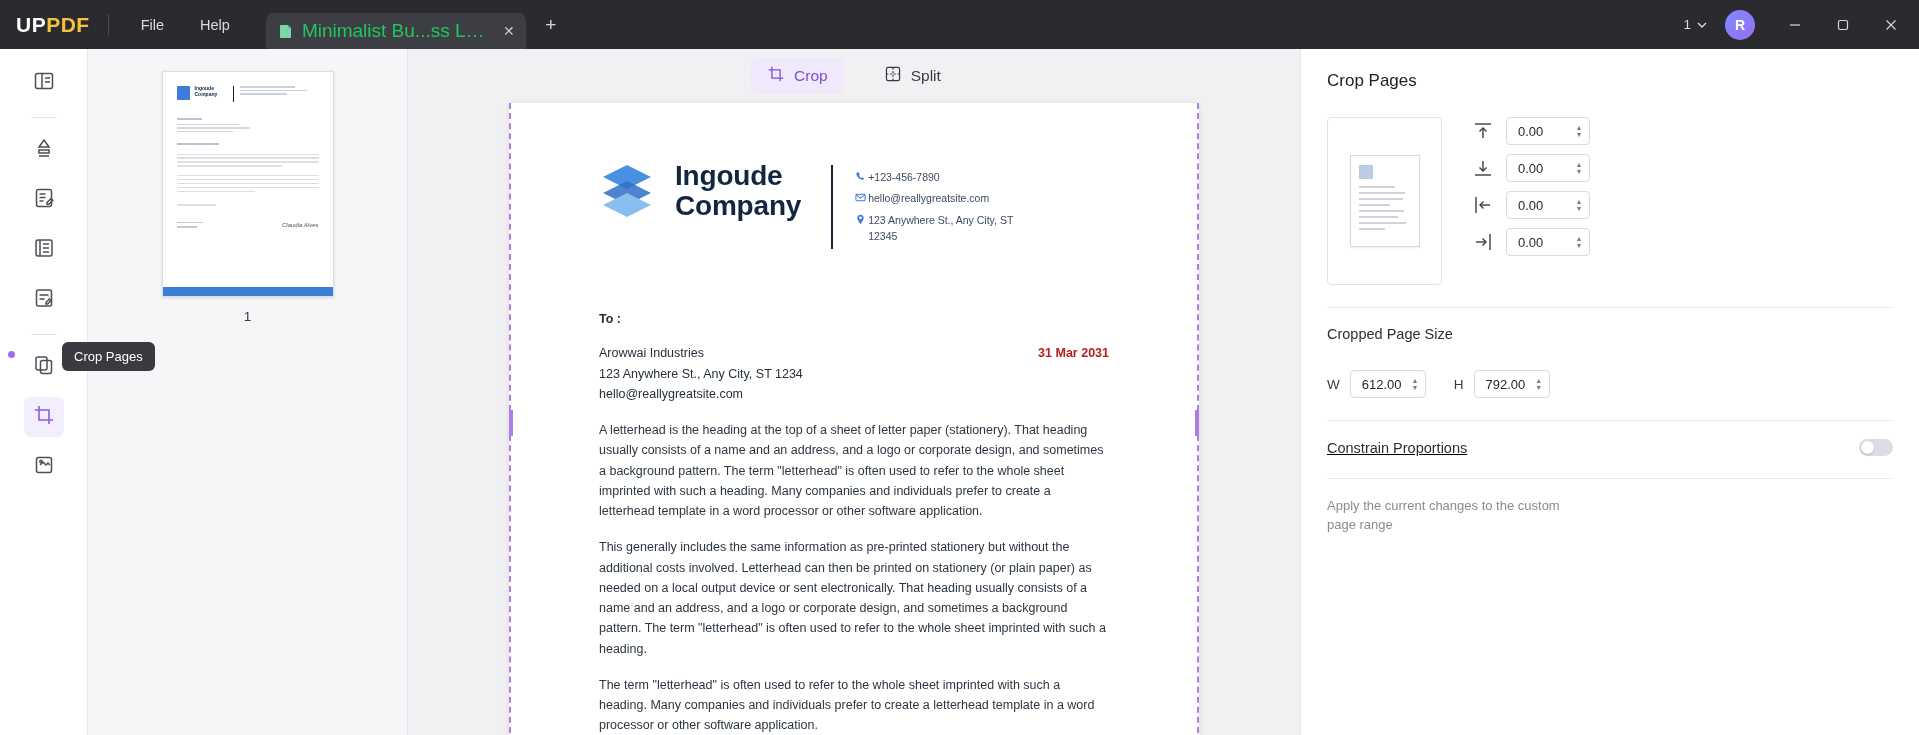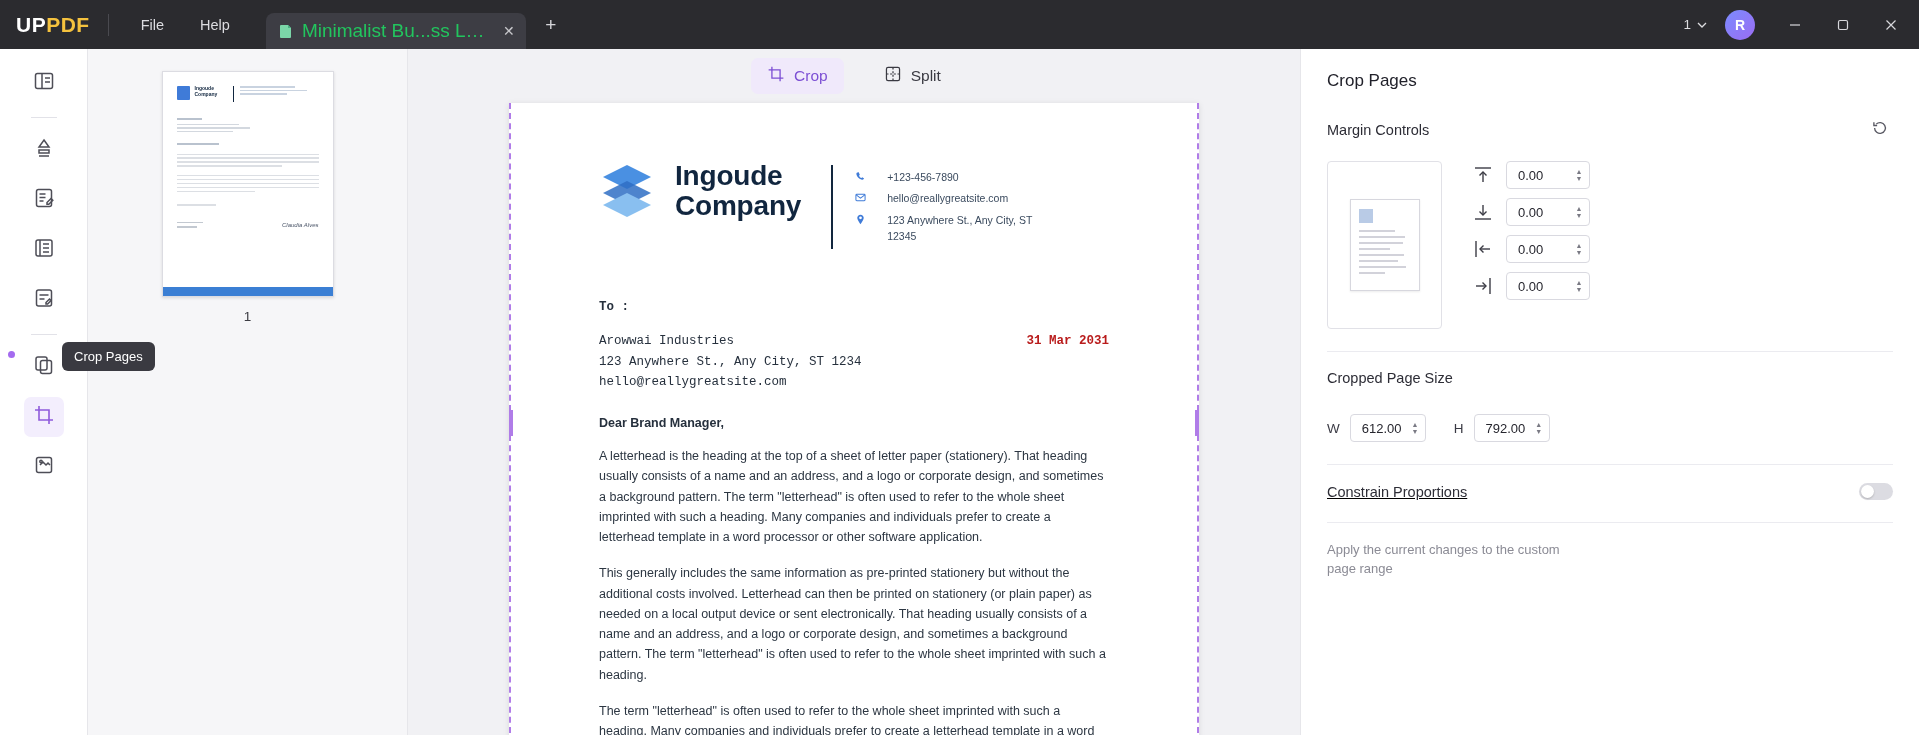--- a/index.html
+++ b/index.html
@@ -197,23 +197,23 @@
     pointer-events: none;
   }
   .crop-handle {
     position: absolute; width: 5px; height: 26px; background: #b07ce8;
   }
   .lh-head { display: flex; align-items: flex-start; padding-top: 58px; }
   .lh-logo { width: 56px; height: 58px; position: relative; margin-right: 20px; }
   .lh-name { font-size: 28px; font-weight: bold; color: #11263f; line-height: 1.06; letter-spacing: -.2px;}
   .lh-divider { width: 2px; background: #12263e; margin: 4px 22px 0 30px; align-self: stretch; }
   .lh-contacts { font-size: 10.5px; color: #3a4a5e; line-height: 1.55; padding-top: 8px; }
-  .lh-contacts div { display: flex; align-items: flex-start; gap: 21px; margin-bottom: 5px;}
+  .lh-contacts div { display: flex; align-items: flex-start; gap: 2px; margin-bottom: 5px;}
   .ci { width: 11px; height: 11px; color: #3f7bd8; flex: none; margin-top: 1px; }
-  .to-block { margin-top: 48px; font-size: 12.5px; color: #26303d; line-height: 1.62; font-family: Liberation Mono, monospace; }
+  .to-block { margin-top: 60px; font-size: 12.5px; color: #26303d; line-height: 1.62; }
   .to-block .bold { font-weight: bold; }
   .date { float: right; font-weight: bold; font-size: 12.5px; color: #b91c1c; }
   .salute { margin-top: 24px; font-weight: bold; font-size: 12.5px; color: #26303d; }
   .para { margin-top: 16px; font-size: 12.5px; color: #2c3642; line-height: 1.62; text-align: left; }
 
   
   .rightpanel {
     width: 619px;
     background: #fff;
     border-left: 1px solid #e6e6ea;
@@ -531,47 +531,35 @@
         <div class="to-block">
           <div class="bold">To :</div>
           <div style="margin-top:14px">
             <span class="date">31 Mar 2031</span>
             <div>Arowwai Industries</div>
             <div>123 Anywhere St., Any City, ST 1234</div>
             <div>hello@reallygreatsite.com</div>
           </div>
         </div>
 
-        <div class="salute">Dear Brand Manager,</div>
         <div class="para">A letterhead is the heading at the top of a sheet of letter paper (stationery). That heading usually consists of a name and an address, and a logo or corporate design, and sometimes a background pattern. The term "letterhead" is often used to refer to the whole sheet imprinted with such a heading. Many companies and individuals prefer to create a letterhead template in a word processor or other software application.</div>
         <div class="para">This generally includes the same information as pre-printed stationery but without the additional costs involved. Letterhead can then be printed on stationery (or plain paper) as needed on a local output device or sent electronically. That heading usually consists of a name and an address, and a logo or corporate design, and sometimes a background pattern. The term "letterhead" is often used to refer to the whole sheet imprinted with such a heading.</div>
         <div class="para">The term "letterhead" is often used to refer to the whole sheet imprinted with such a heading. Many companies and individuals prefer to create a letterhead template in a word processor or other software application.</div>
 
         <div class="crop-overlay">
           <div class="crop-handle" style="left:-3px;top:50%;margin-top:-13px;"></div>
           <div class="crop-handle" style="right:-3px;top:50%;margin-top:-13px;"></div>
         </div>
       </div>
     </div>
   </div>
 
   <div class="rightpanel">
     <div class="rp-title">Crop Pages</div>
 
-    <div class="rp-sect-head">
-      <div class="lbl">Margin Controls</div>
-      <div class="reset-btn">
-        <span>
-          <svg width="18" height="18" viewBox="0 0 20 20" fill="none" stroke="currentColor" stroke-width="1.5">
-              <path d="M4 10a6 6 0 1 0 1.8-4.3"></path>
-              <path d="M3.2 3.6v3.6h3.6"></path>
-            </svg>
-        </span>
-      </div>
-    </div>
 
     <div class="margin-row">
       <div class="preview-box">
         <div class="mini-page">
           <div class="mini-logo"></div>
           <div class="mini-line" style="width:70%"></div>
           <div class="mini-line" style="width:90%"></div>
           <div class="mini-line" style="width:85%"></div>
           <div class="mini-line" style="width:60%"></div>
           <div class="mini-line" style="width:88%"></div>

